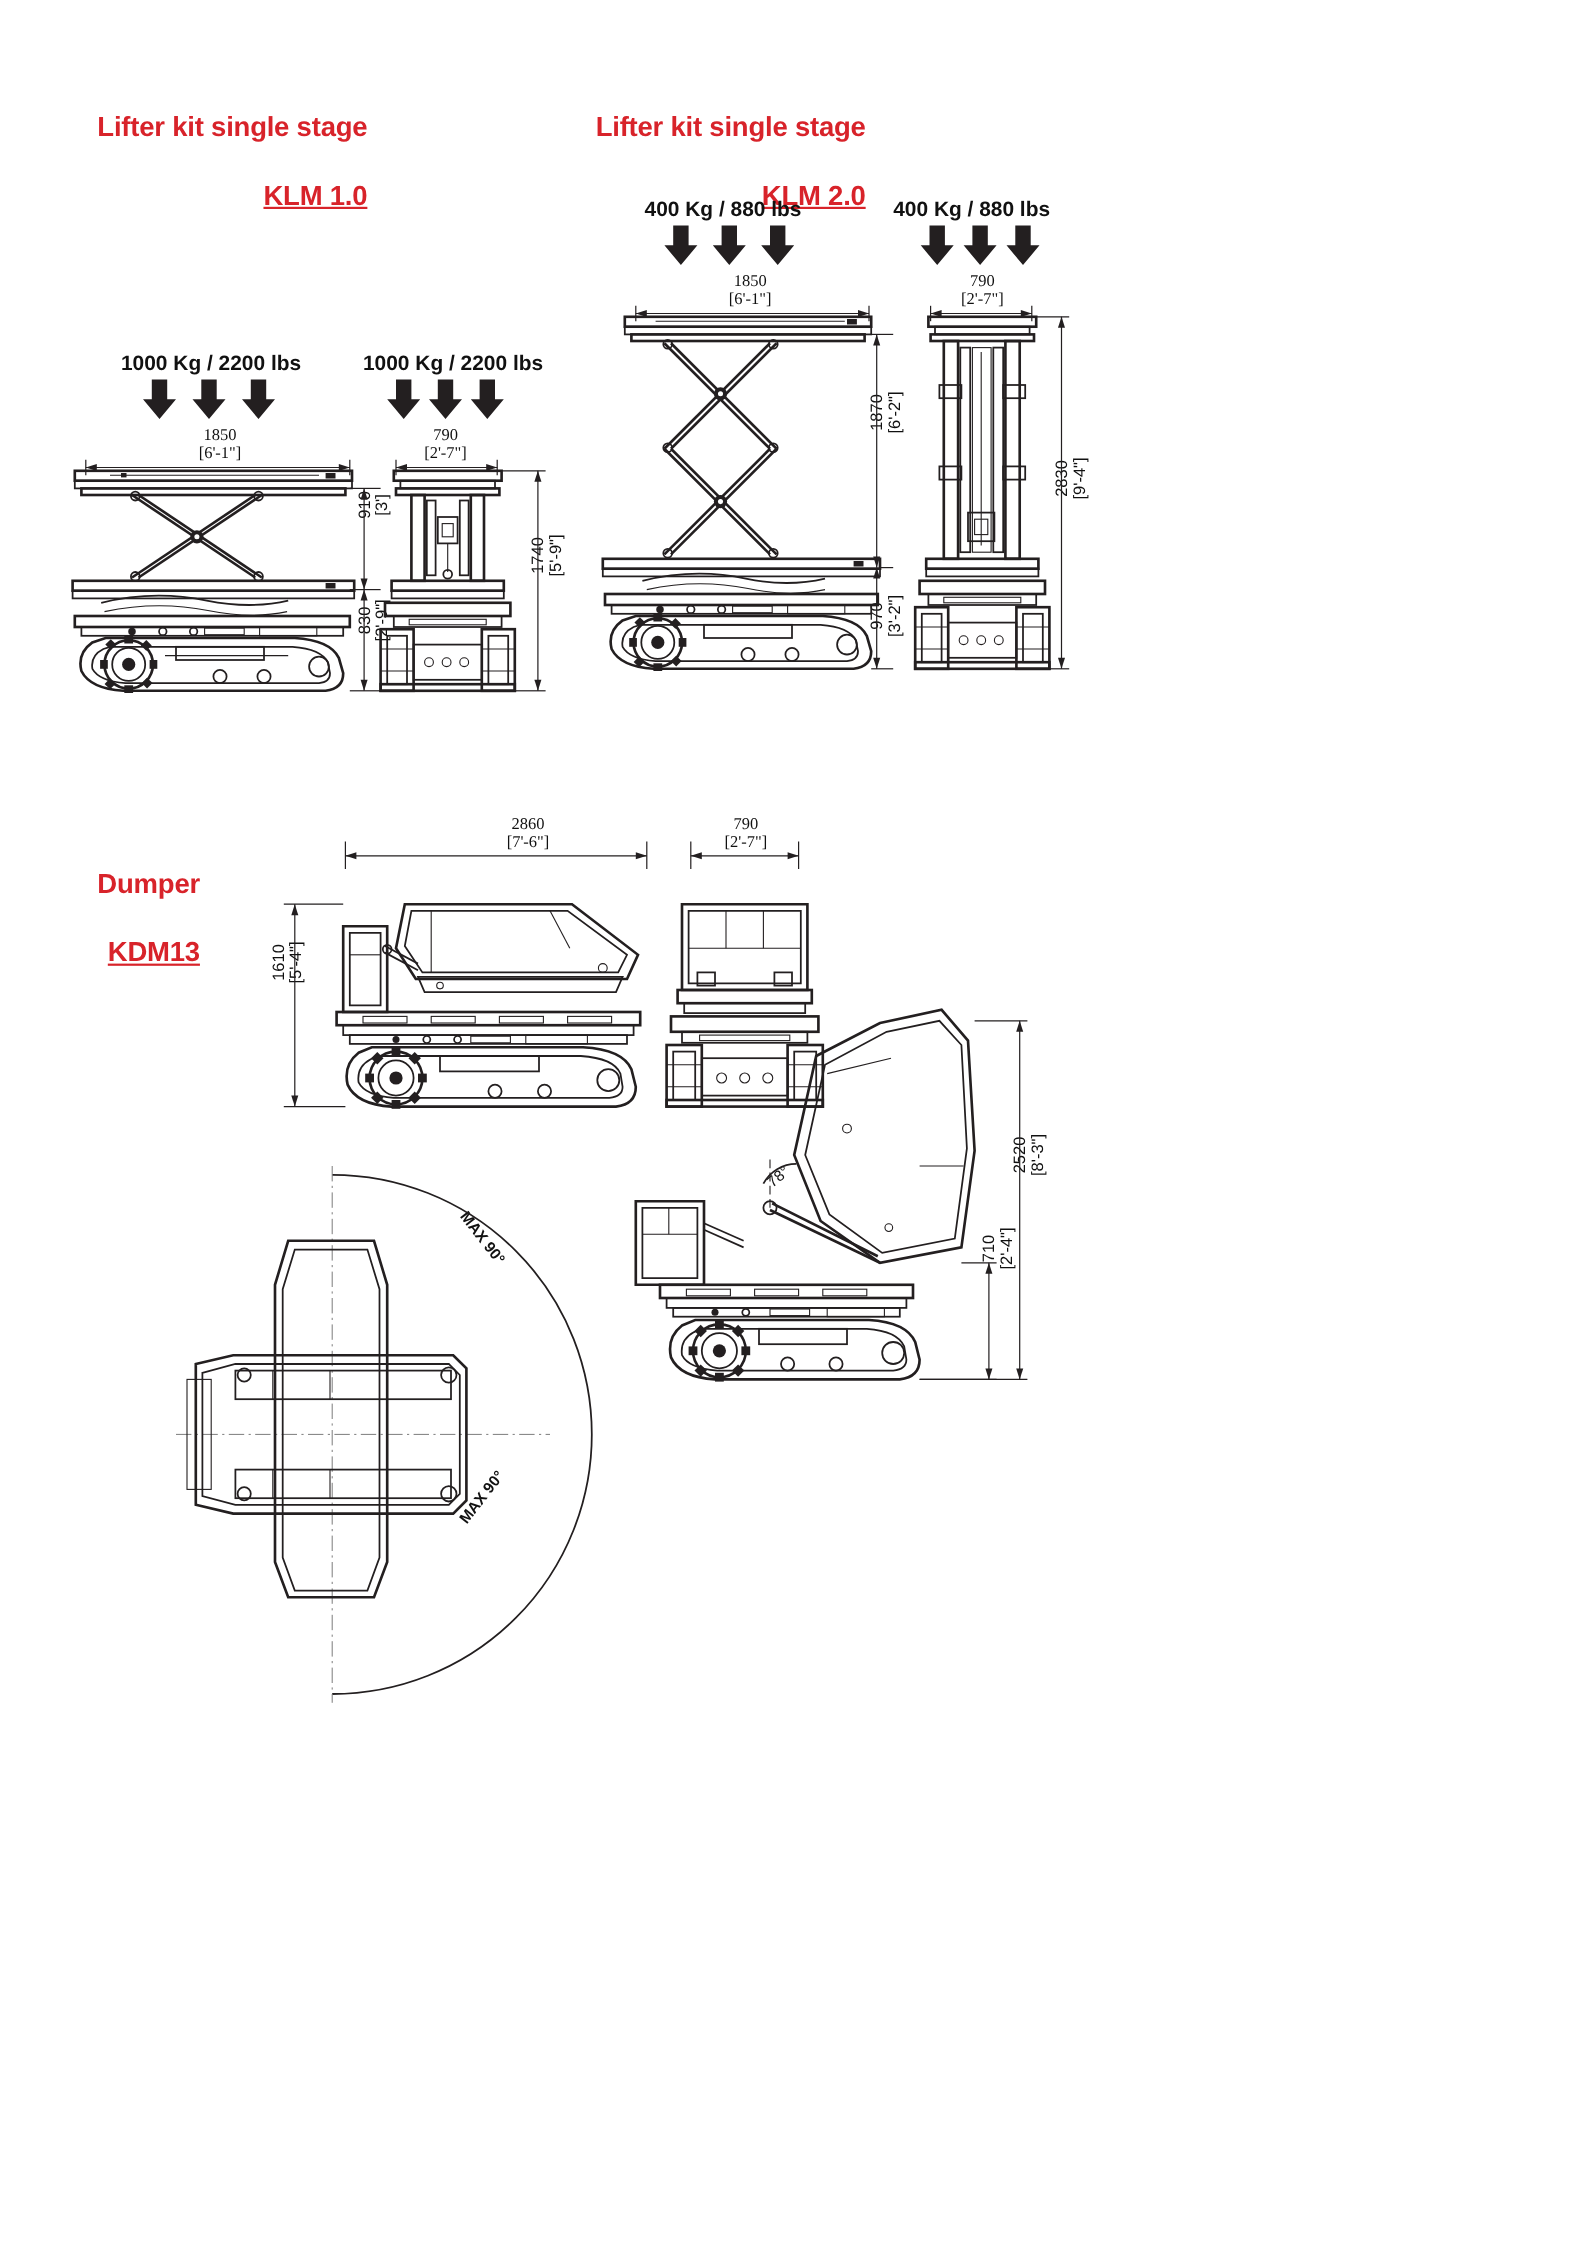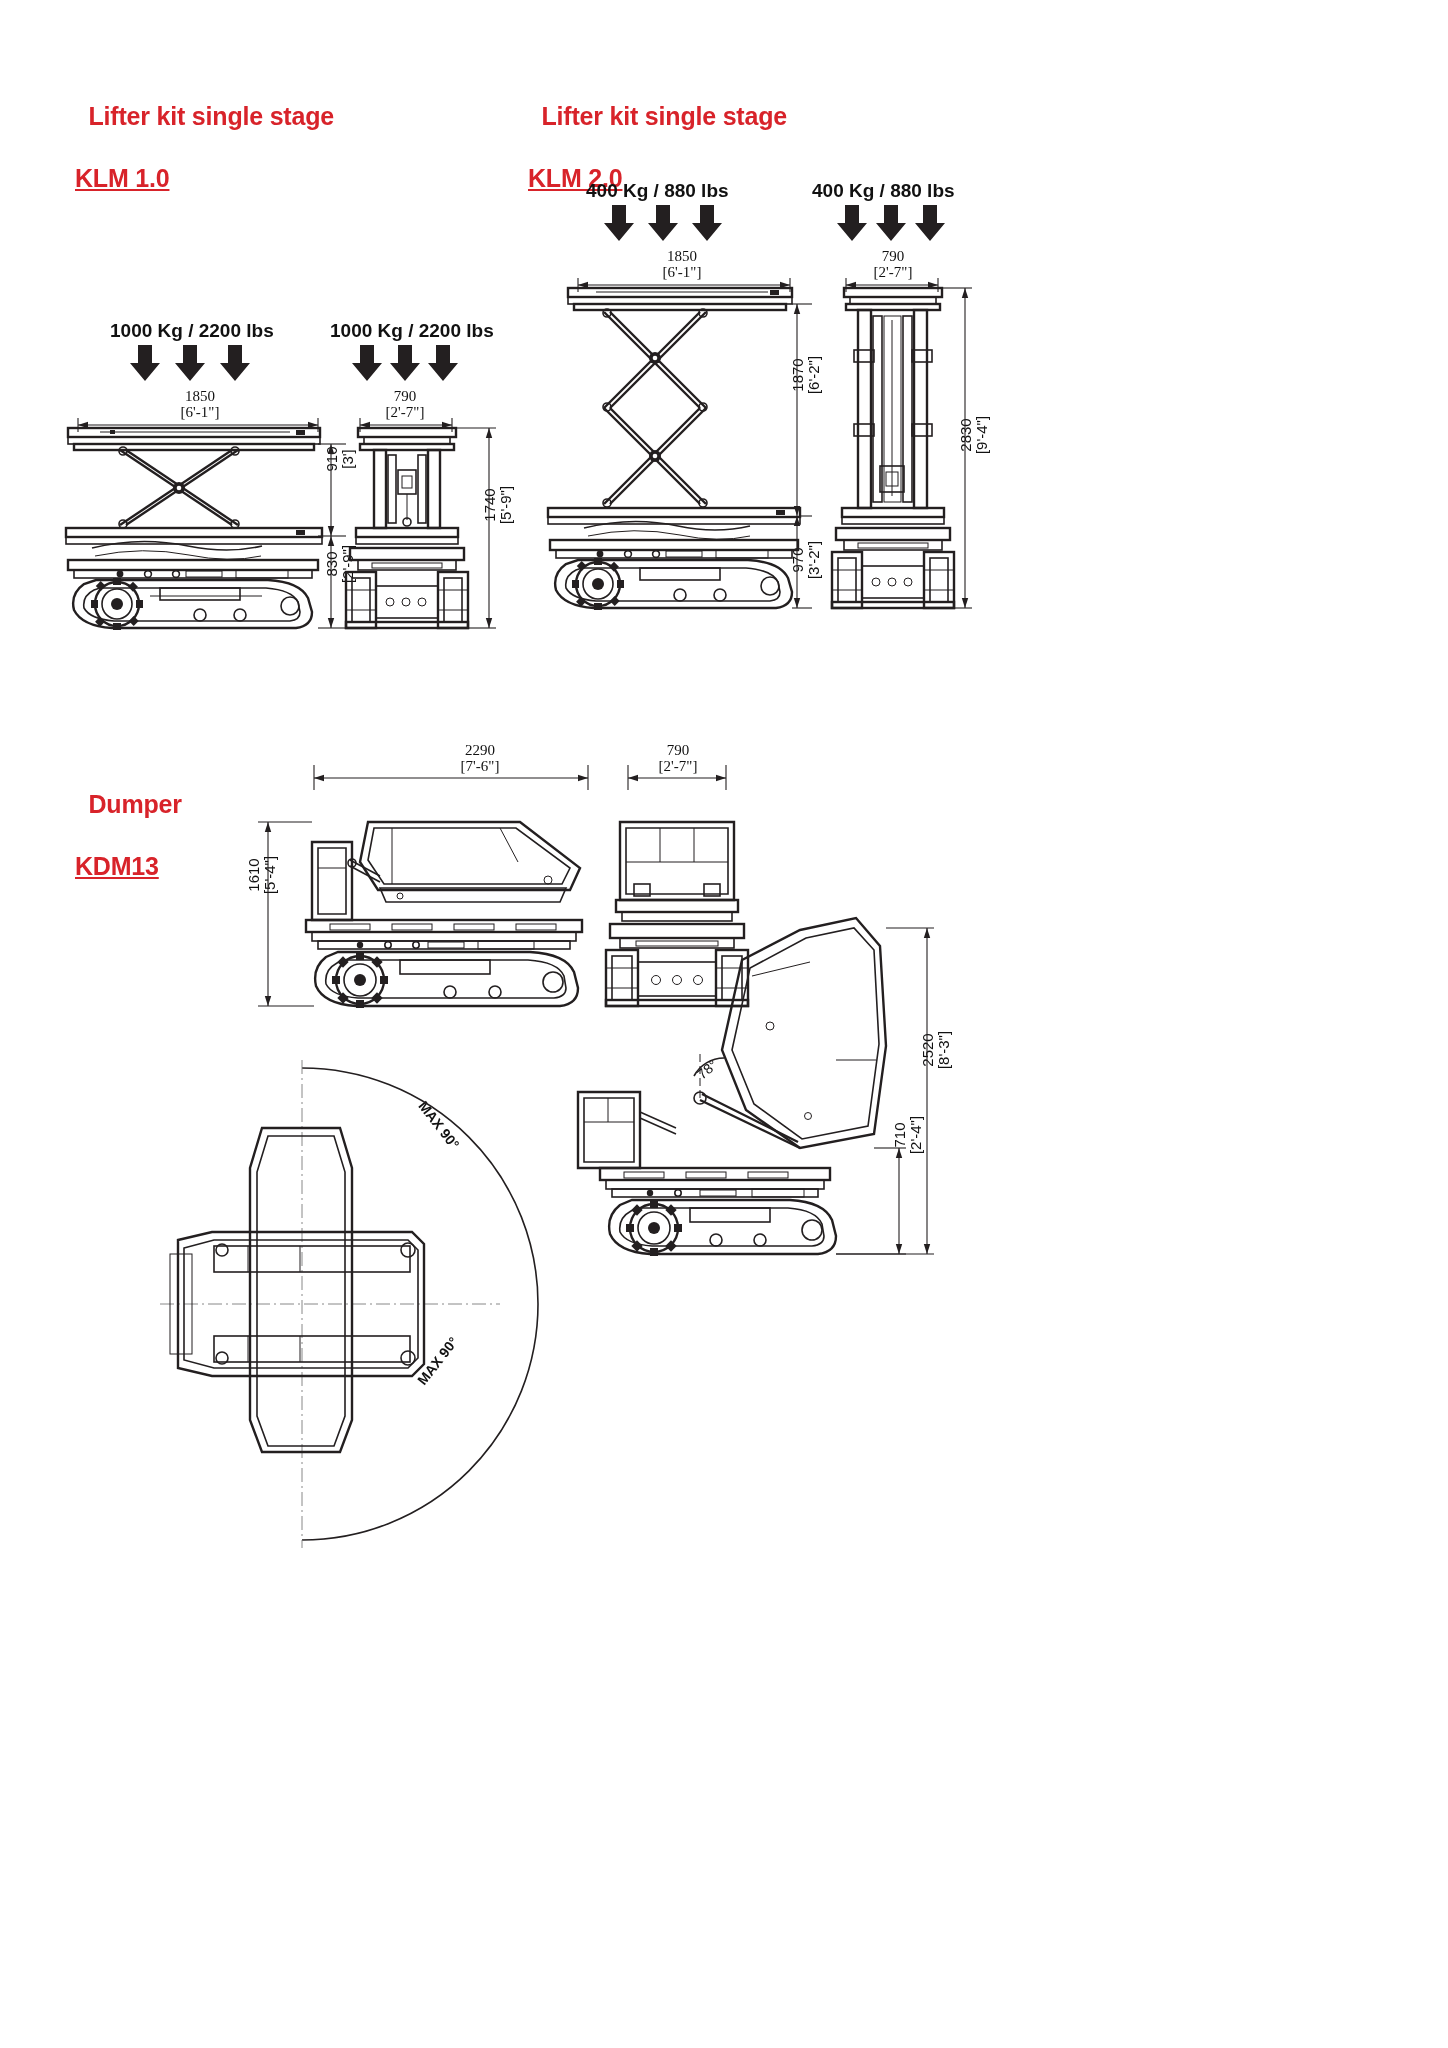--- a/index.html
+++ b/index.html
@@ -13,20 +13,21 @@
   
   .sec-title{
     position:absolute;
     font-family:"Liberation Sans",sans-serif;
     font-weight:bold;
     font-size:25px;
     line-height:31px;
     color:#d8232a;
     letter-spacing:-0.2px;
     white-space:pre;
+    text-align:right;
   }
   .sec-title .l2{display:block;text-decoration:underline;}
 
   
   .dim{
     position:absolute;
     font-family:Liberation Serif, serif;
     font-size:15px;
     line-height:16px;
     color:#111;
@@ -429,21 +430,21 @@
 
   <g>
     <line class="dimline" x1="942" y1="288" x2="972" y2="288"></line>
     <line class="dimline" x1="954" y1="608" x2="972" y2="608"></line>
     <line class="dimline" x1="965" y1="288" x2="965" y2="608"></line>
     <path class="filld" d="M965 288 l-3.2 10 h6.4 z"></path>
     <path class="filld" d="M965 608 l-3.2 -10 h6.4 z"></path>
   </g>
 </svg>
 
-<div class="dim" style="left:390px;top:742px;width:180px;">2290</div>
+<div class="dim" style="left:390px;top:742px;width:180px;">2860</div>
 <div class="dim" style="left:390px;top:758px;width:180px;">[7'-6"]</div>
 <div class="dim-v" style="left:246px;top:930px;width:110px;">1610</div>
 <div class="dim-v" style="left:262px;top:930px;width:110px;">[5'-4"]</div>
 
 <svg class="draw" width="1448" height="2048">
   <g>
     <line class="dimline" x1="314" y1="765" x2="314" y2="790"></line>
     <line class="dimline" x1="588" y1="765" x2="588" y2="790"></line>
     <line class="dimline" x1="314" y1="778" x2="588" y2="778"></line>
     <path class="filld" d="M314 778 l10 -3.2 v6.4 z"></path>

